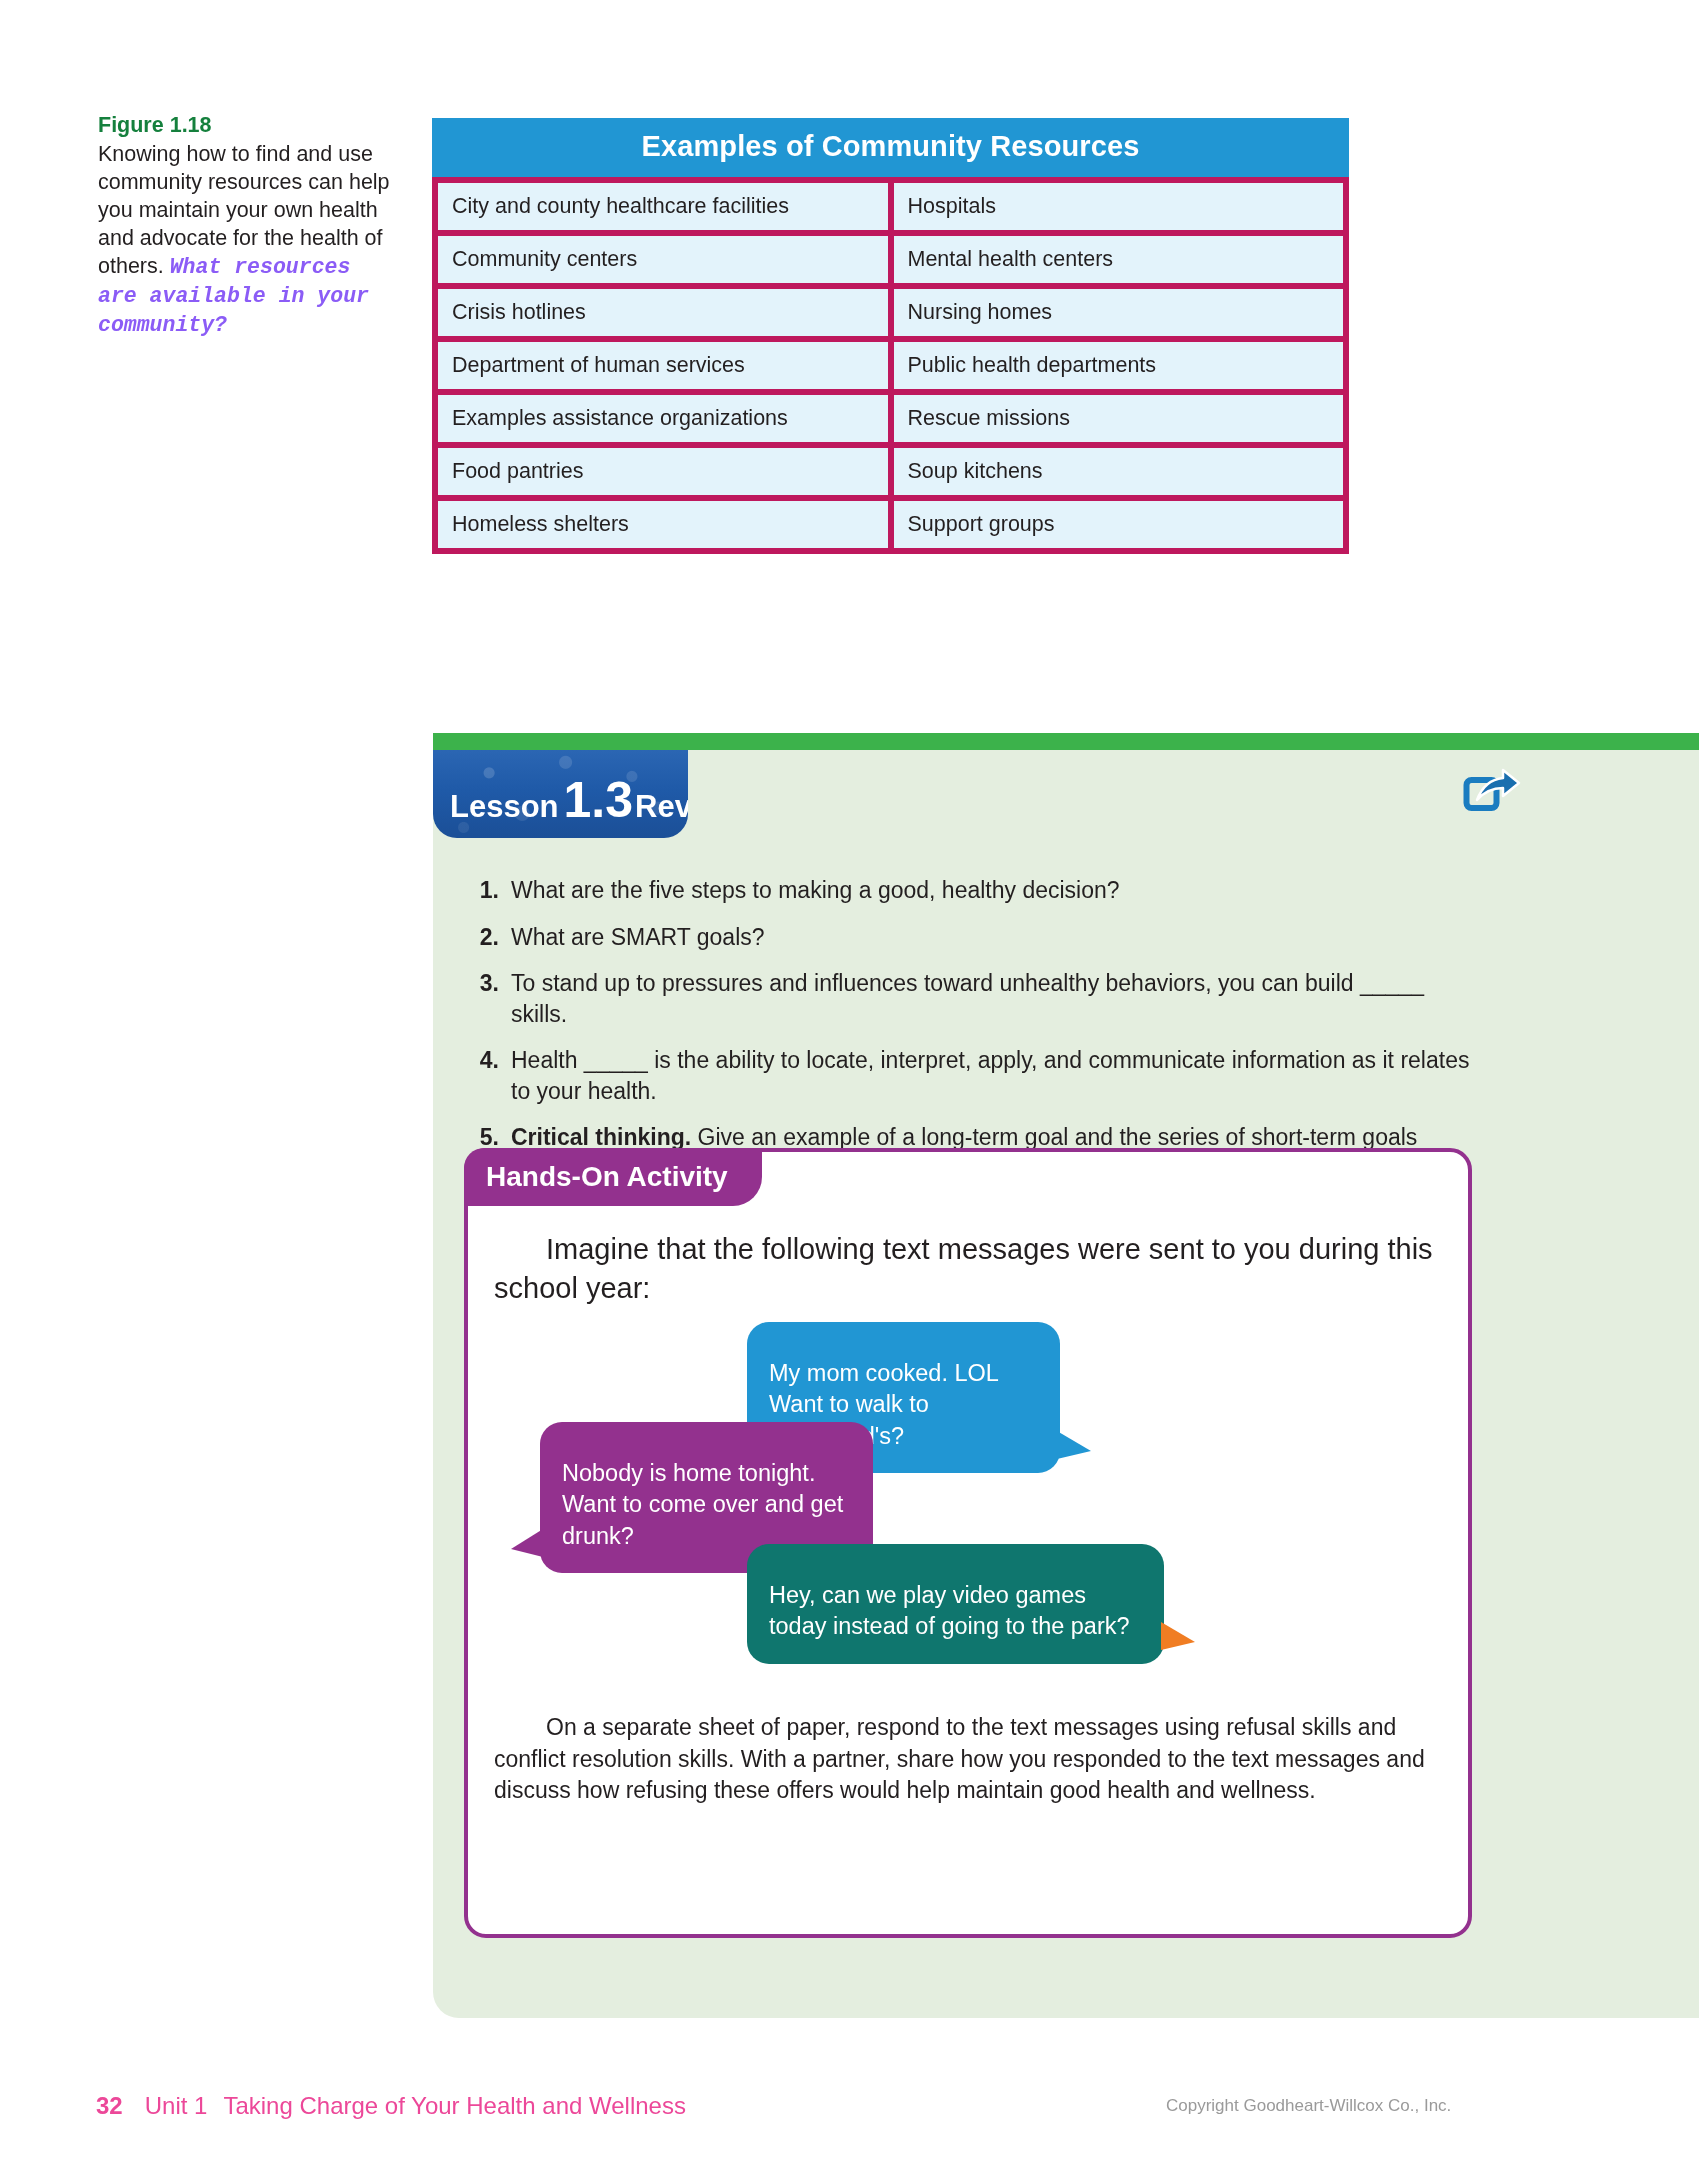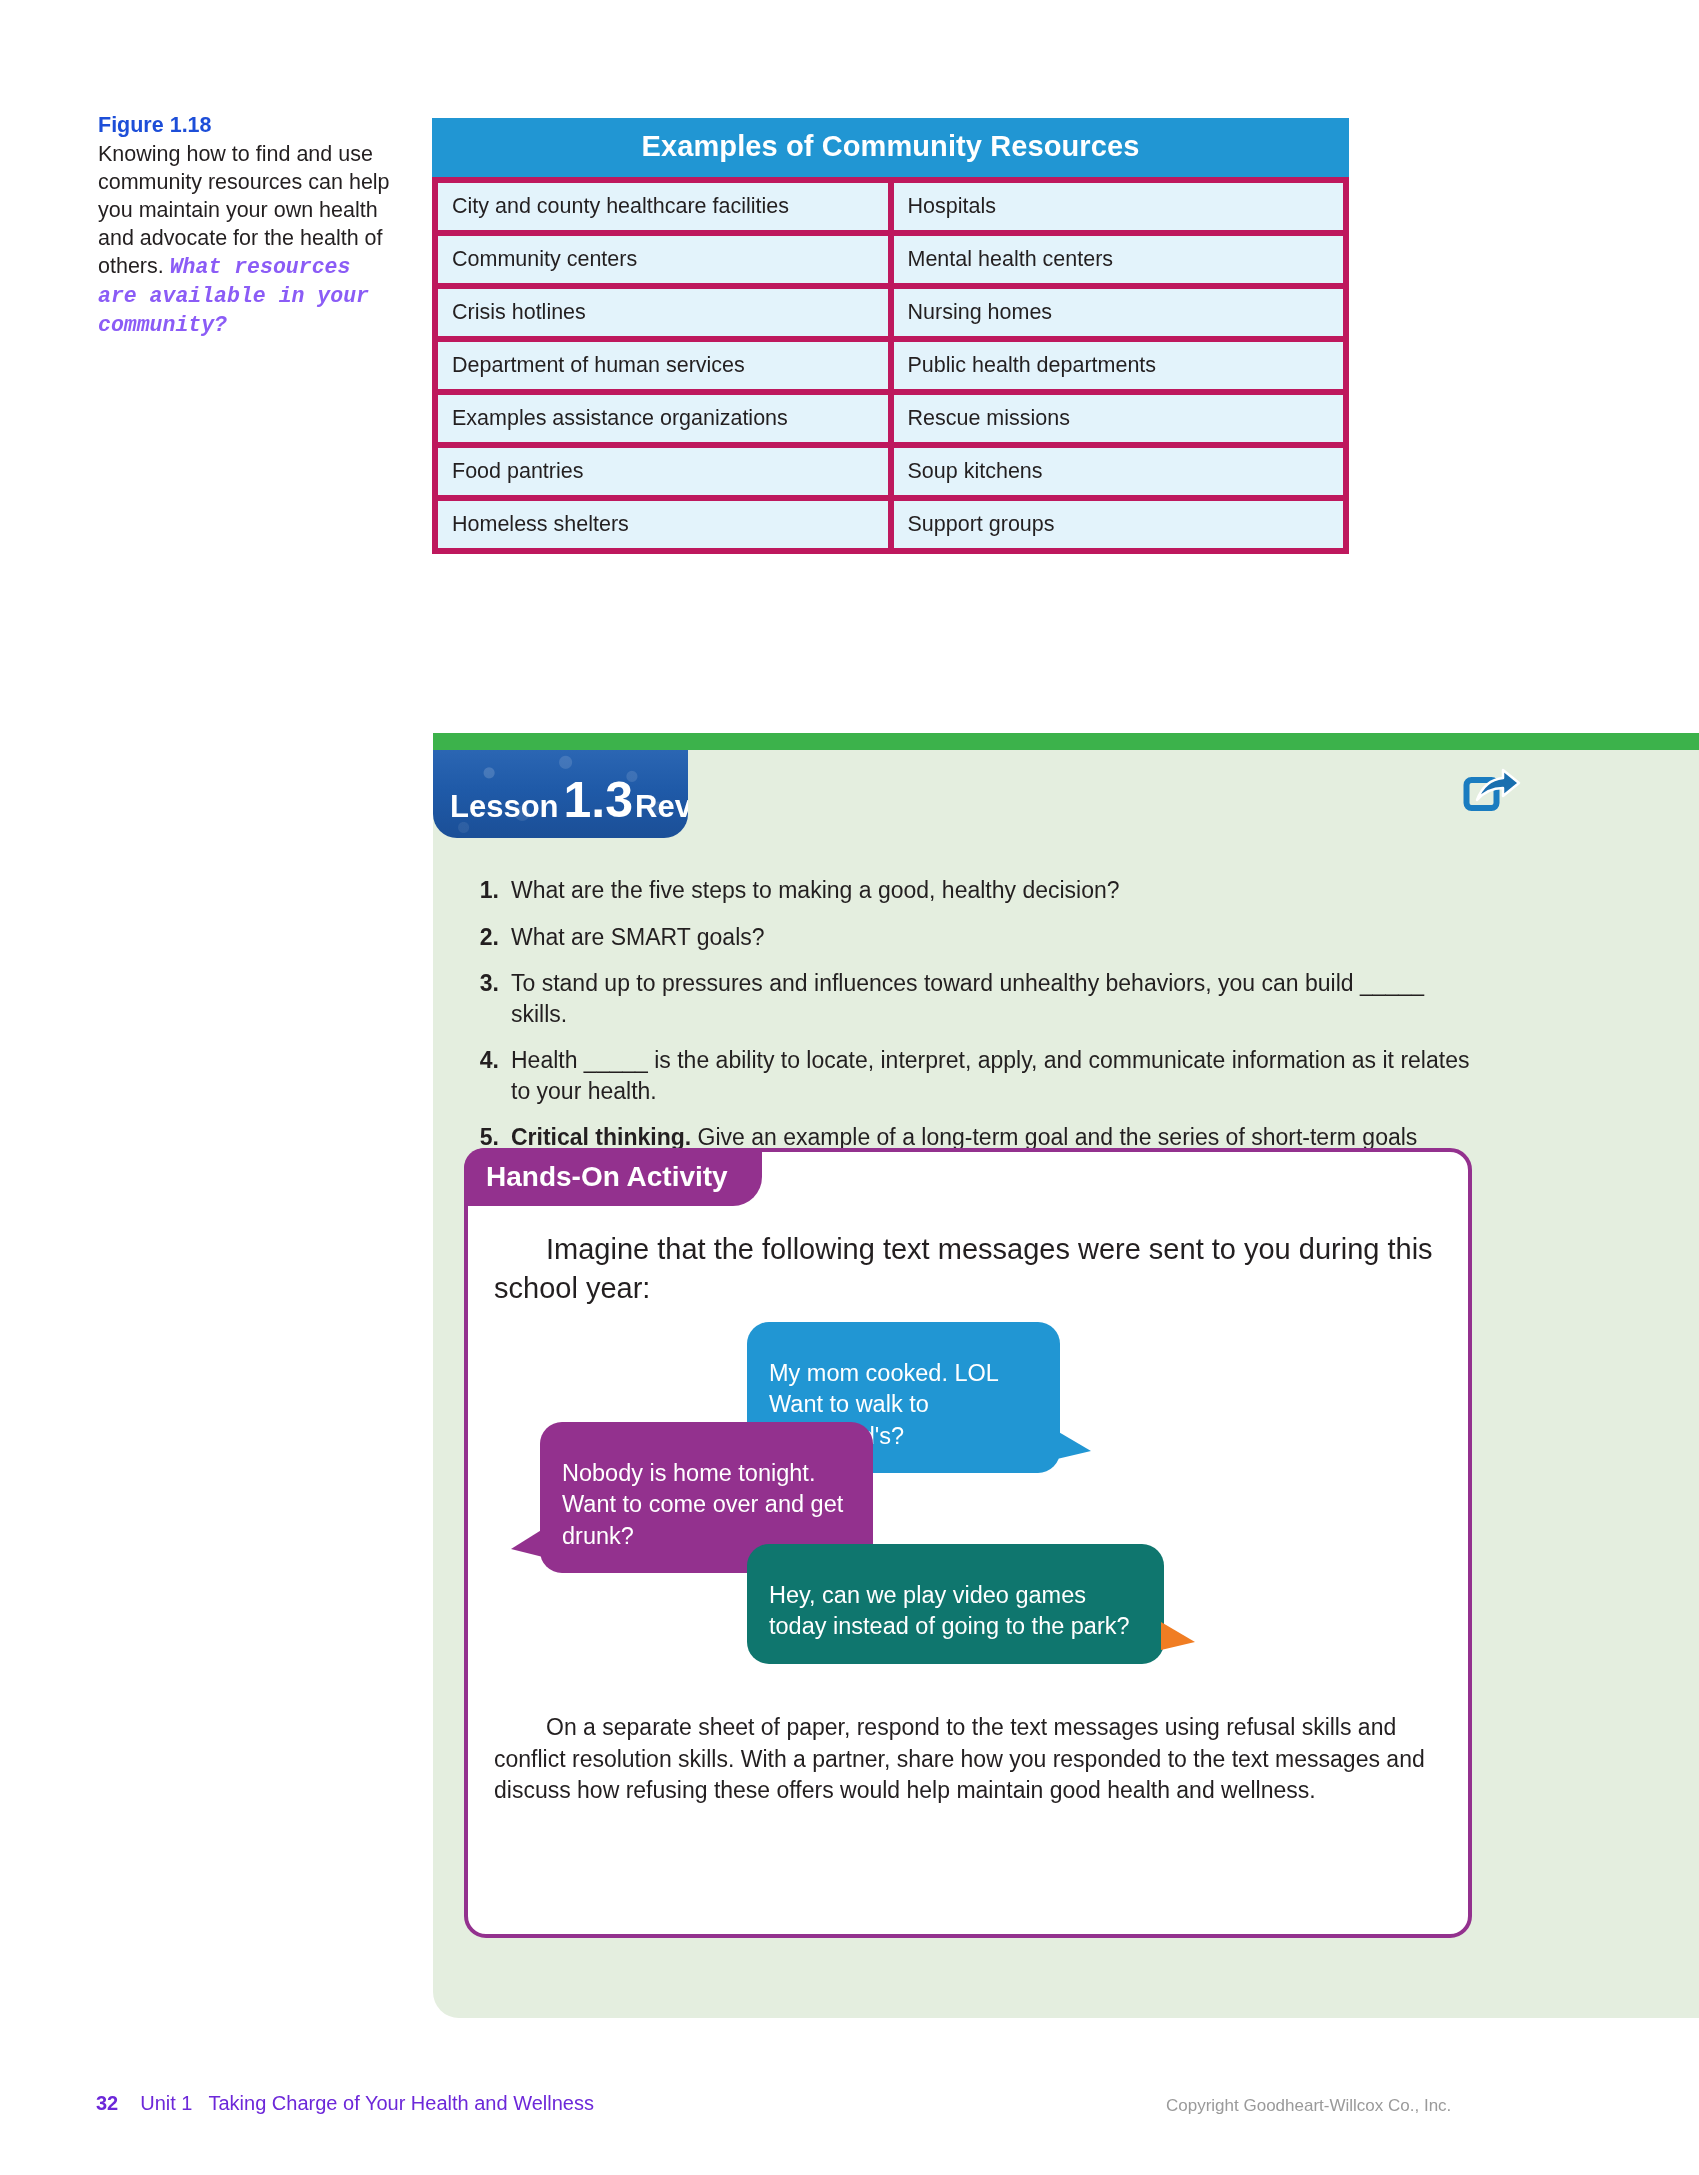--- a/index.html
+++ b/index.html
@@ -22,21 +22,21 @@
     left: 98px;
     top: 112px;
     width: 300px;
     font-size: 21.5px;
     line-height: 1.30;
     color: #231f20;
   }
   #figure-caption .fig-label {
     display: block;
     font-weight: bold;
-    color: #1d4ed8;
+    color: #15803d;
     font-size: 21.5px;
     margin-bottom: 1px;
   }
   #figure-caption .fig-question {
     font-weight: bold;
     font-style: italic;
     color: #8b5cf6;
     font-family: Liberation Mono, monospace;
   }
 
@@ -256,23 +256,23 @@
     position: absolute;
     left: 0;
     top: 2092px;
     width: 1699px;
     height: 40px;
   }
   #footer-left {
     position: absolute;
     left: 96px;
     top: 0;
-    font-size: 20px;
+    font-size: 24px;
     white-space: nowrap;
-    color: #6d28d9;
+    color: #ec4899;
   }
   #footer-left .page-number {
     font-weight: bold;
     margin-right: 22px;
   }
   #footer-left .unit-label { margin-right: 16px; }
   #footer-copyright {
     position: absolute;
     left: 1166px;
     top: 4px;

